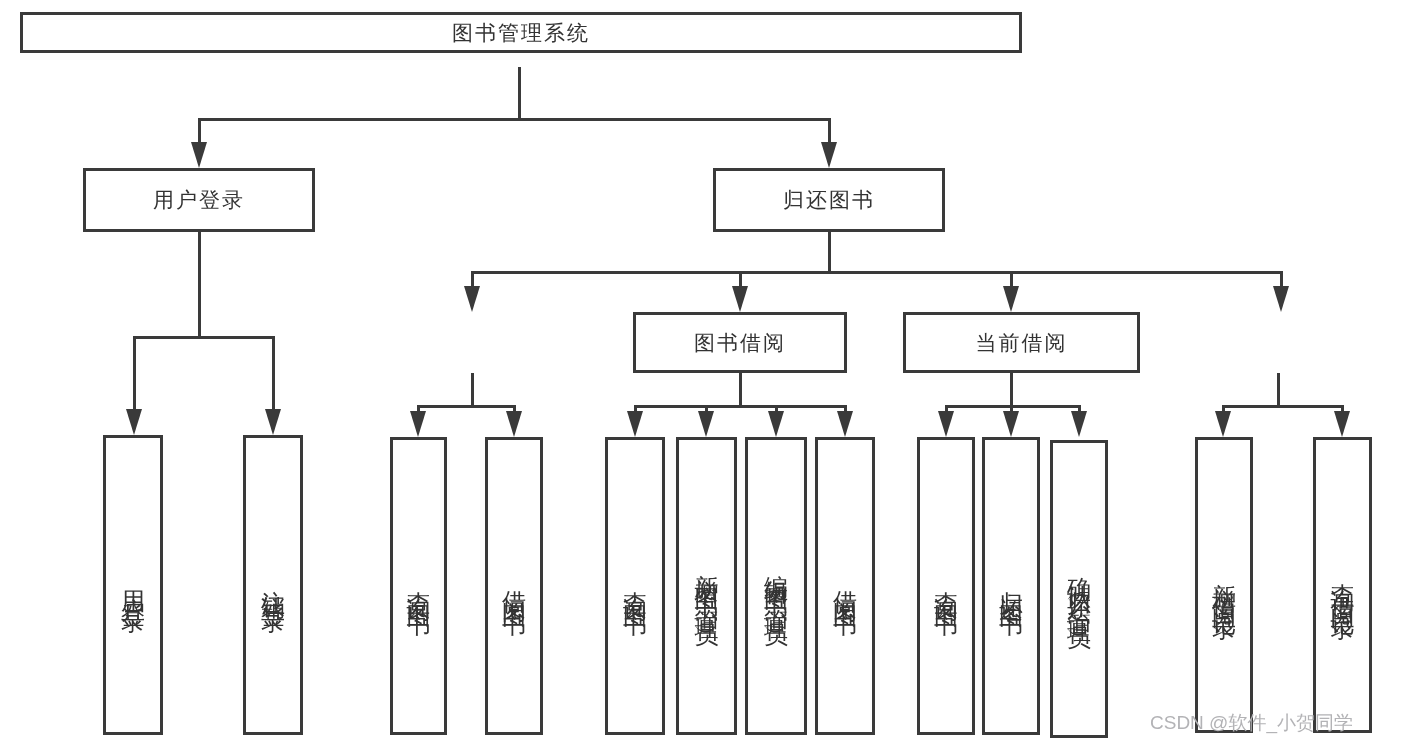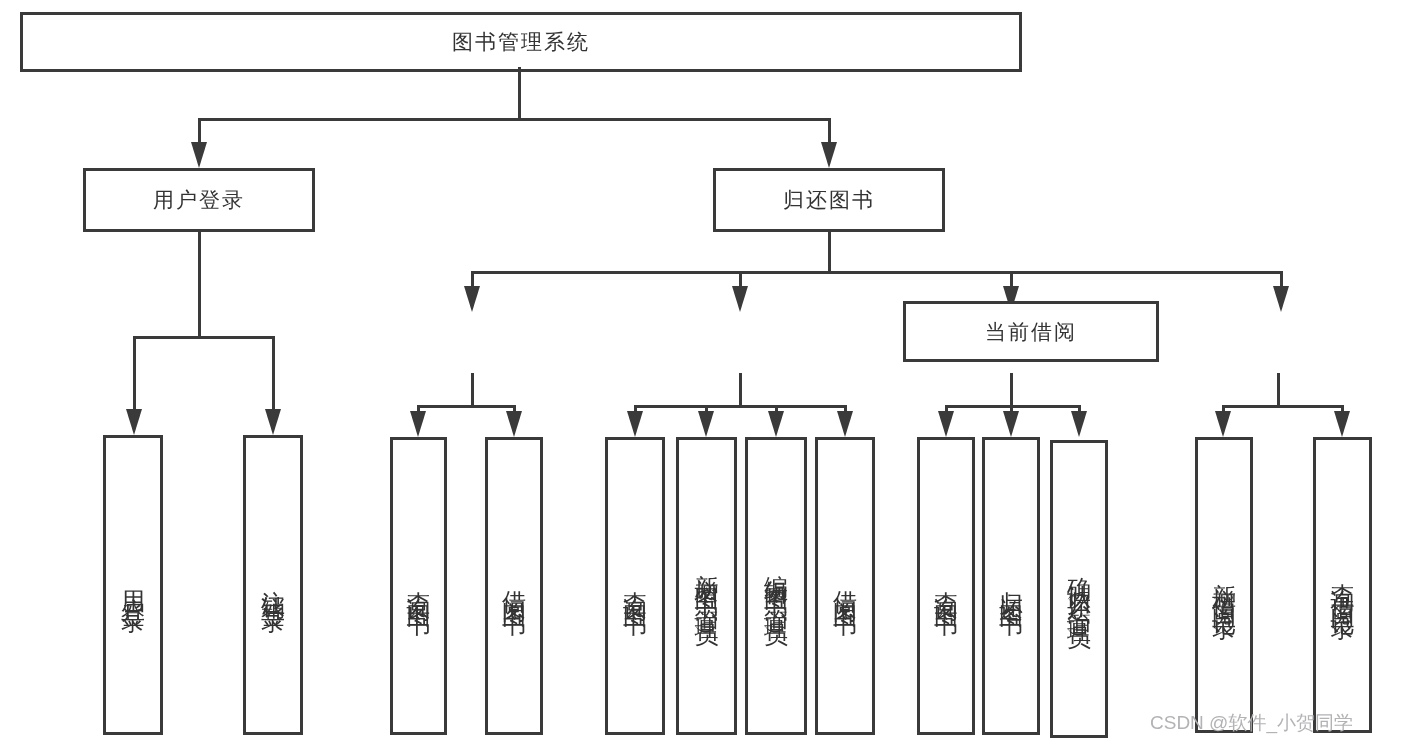--- a/index.html
+++ b/index.html
@@ -54,21 +54,21 @@
     color:#b3b3b6;
     white-space:nowrap;
     z-index:5;
   }
 </style>
 </head>
 <body>
 
 <div class="canvas">
 
-  <div class="node hnode" style="left:20px;top:12px;width:1002px;height:60px">
+  <div class="node hnode" style="left:20px;top:12px;width:1002px;height:41px">
     <span>图书管理系统</span>
   </div>
 
   <div class="line-v" style="left:518px;top:67px;height:51px"></div>
   <div class="line-h" style="left:198px;top:118px;width:633px"></div>
   <div class="line-v" style="left:198px;top:118px;height:28px"></div>
   <div class="line-v" style="left:828px;top:118px;height:28px"></div>
   <div class="arrow" style="left:191px;top:142px"></div>
   <div class="arrow" style="left:821px;top:142px"></div>
 
@@ -97,21 +97,24 @@
   <div class="line-h" style="left:471px;top:271px;width:811px"></div>
   <div class="line-v" style="left:471px;top:271px;height:17px"></div>
   <div class="line-v" style="left:739px;top:271px;height:17px"></div>
   <div class="line-v" style="left:1010px;top:271px;height:17px"></div>
   <div class="line-v" style="left:1280px;top:271px;height:17px"></div>
   <div class="arrow" style="left:464px;top:286px"></div>
   <div class="arrow" style="left:732px;top:286px"></div>
   <div class="arrow" style="left:1003px;top:286px"></div>
   <div class="arrow" style="left:1273px;top:286px"></div>
 
-  <div class="node hnode" style="left:903px;top:301px;width:256px;height:61px">
+  <div class="node hnode" style="left:633px;top:312px;width:214px;height:61px">
+    <span>图书借阅</span>
+  </div>
+  <div class="node hnode" style="left:903px;top:312px;width:237px;height:61px">
     <span>当前借阅</span>
   </div>
 
   <div class="line-v" style="left:471px;top:373px;height:32px"></div>
   <div class="line-h" style="left:417px;top:405px;width:97px"></div>
   <div class="line-v" style="left:417px;top:405px;height:8px"></div>
   <div class="line-v" style="left:513px;top:405px;height:8px"></div>
   <div class="arrow" style="left:410px;top:411px"></div>
   <div class="arrow" style="left:506px;top:411px"></div>
 

